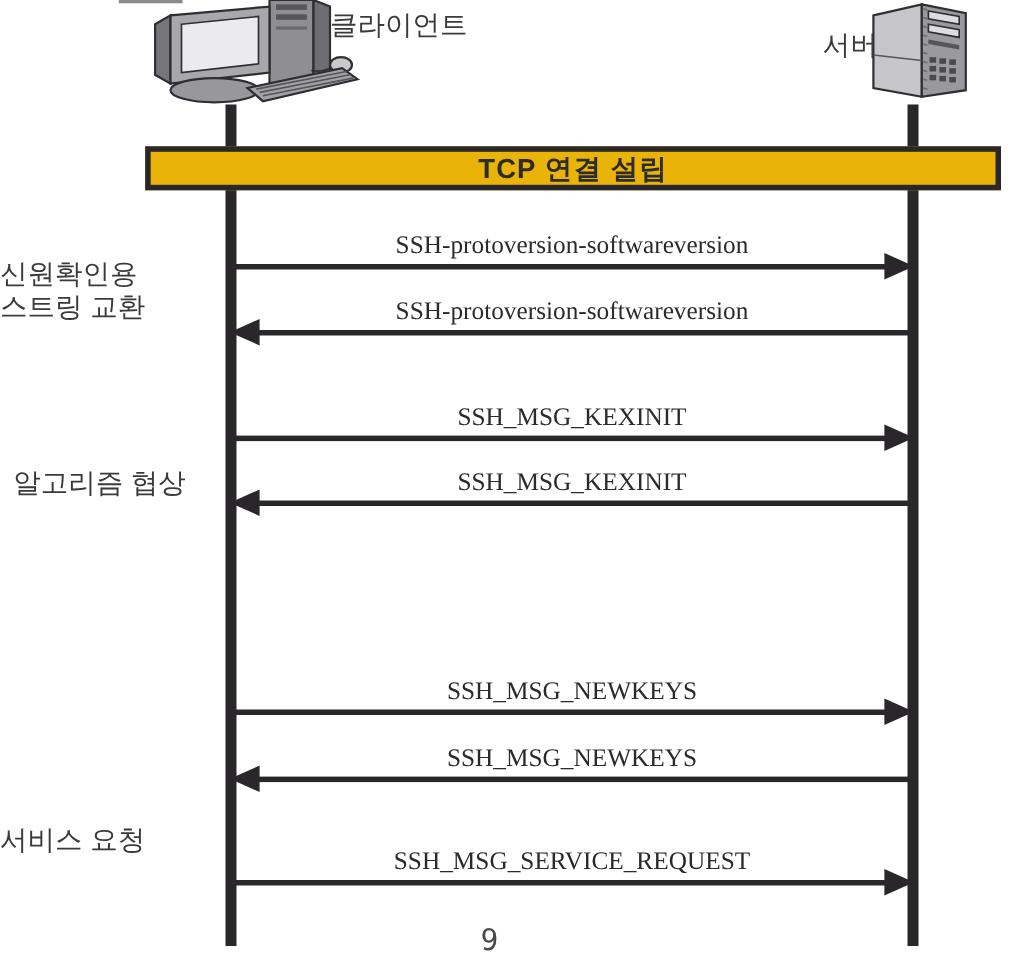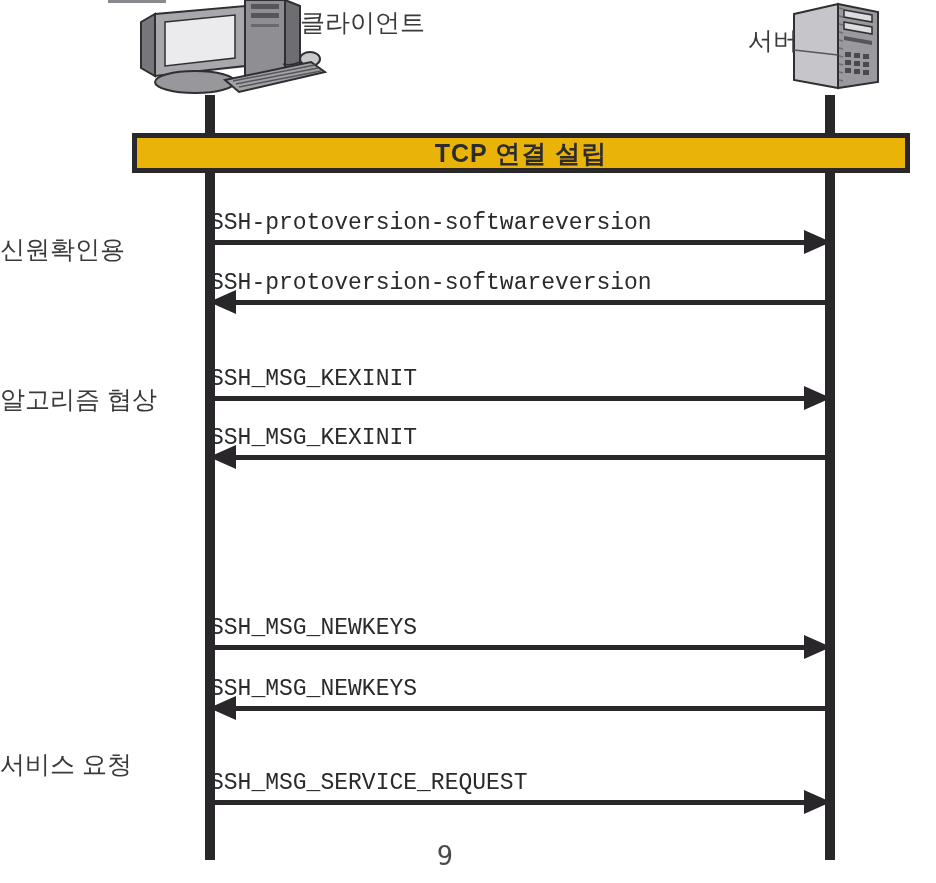--- a/index.html
+++ b/index.html
@@ -12,22 +12,22 @@
   .lifeline{position:absolute;top:95px;width:10px;height:765px;background:#29272a;}
   
   .banner{
     position:absolute;left:132px;width:778px;height:40px;box-sizing:border-box;
     background:#eab308;border:5px solid #29272a;
     display:flex;align-items:center;justify-content:center;
     font-size:25px;font-weight:bold;color:#2c2c2f;letter-spacing:1px;
   }
   
   .msg-text{
-    position:absolute;left:210px;width:620px;
-    font-family:Liberation Mono, monospace;
+    position:absolute;left:210px;width:620px;text-align:center;
+    font-family:Liberation Serif, serif;
     font-size:23px;color:#2a2a2d;white-space:pre;
   }
   
   .arrow-line{position:absolute;height:5px;background:#29272a;}
   .ahead{position:absolute;width:0;height:0;border-top:12px solid transparent;border-bottom:12px solid transparent;}
   .ahead-right{border-left:27px solid #29272a;}
   .ahead-left{border-right:27px solid #29272a;}
   
   .phase-label{
     position:absolute;left:0;width:188px;
@@ -142,22 +142,23 @@
   <div class="msg-text" style="top:676px;">SSH_MSG_NEWKEYS</div>
   <div class="arrow-line" style="left:234px;top:706px;width:596px;"></div>
   <div class="ahead ahead-left" style="left:209px;top:696px;"></div>
 
   <div class="msg-text" style="top:770px;">SSH_MSG_SERVICE_REQUEST</div>
   <div class="arrow-line" style="left:210px;top:800px;width:596px;"></div>
   <div class="ahead ahead-right" style="left:804px;top:790px;"></div>
 
   <div class="phase-label" style="top:234px;">
     <span>신원확인용</span><br>
+    <span>스트링 교환</span>
   </div>
-  <div class="phase-label" style="top:384px;">
+  <div class="phase-label" style="top:424px;margin-left:12px;">
     <span>알고리즘 협상</span>
   </div>
   <div class="phase-label" style="top:749px;">
     <span>서비스 요청</span>
   </div>
 
   <div class="page-number">9</div>
 
 </div>
 

